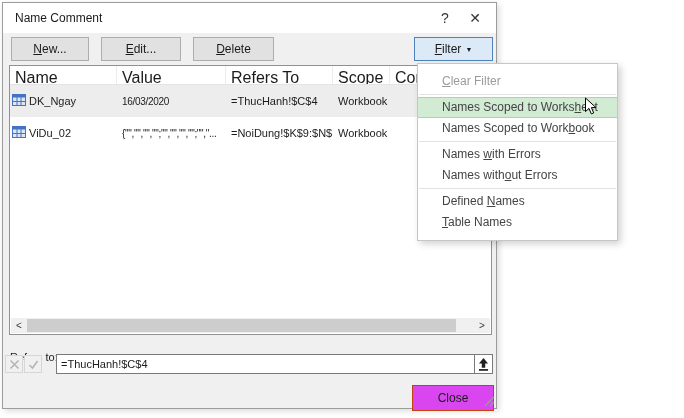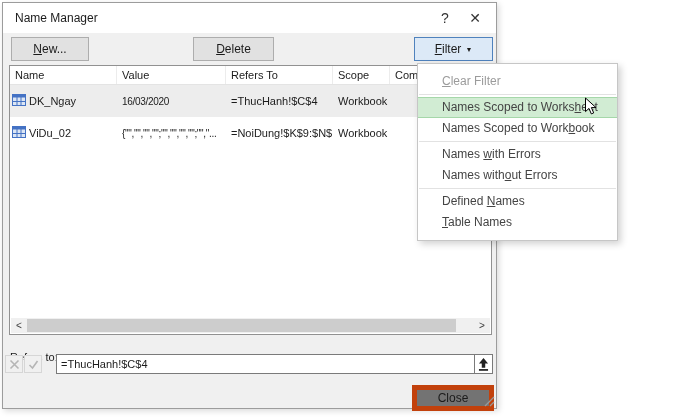--- a/index.html
+++ b/index.html
@@ -39,21 +39,21 @@
     border:1px solid var(--filter-button-border,#4f82bd);
   }
   #btn-filter .arrow{font-size:7px;margin-left:4px;vertical-align:1px;color:#1b1b1b;}
 
   
   .listview{
     position:absolute;left:6px;top:62px;width:483px;height:270px;
     background:#fff;border:1px solid #919191;box-sizing:border-box;overflow:hidden;
   }
   .lv-header,.lvrow{display:grid;grid-template-columns:107px 109px 107px 57px 1fr;}
-  .lv-header{height:18px;font-size:11px;color:#1b1b1b;border-bottom:1px solid #e4e4e4;}
+  .lv-header{height:18px;font-size:16px;color:#1b1b1b;border-bottom:1px solid #e4e4e4;}
   .hcell{padding:3px 0 0 5px;border-right:1px solid #ececec;overflow:hidden;white-space:nowrap;}
   .hcell:last-child{border-right:none;}
   .lvrow{height:32px;font-size:11px;color:#1b1b1b;align-items:center;}
   .lvrow.sel{background:var(--selected-row-bg,#ededed);}
   .cell{padding-left:5px;overflow:hidden;white-space:nowrap;}
   .namecell{display:flex;align-items:center;gap:3px;padding-left:2px;overflow:hidden;}
   .namecell .txt{white-space:nowrap;}
   .vcell{font-size:10px;letter-spacing:-0.3px;}
 
   .hscroll{
@@ -79,21 +79,21 @@
     flex:1;border:none;outline:none;background:transparent;
     font-family:inherit;font-size:11px;color:#1b1b1b;padding:0 4px;
   }
   .collapse{
     position:absolute;left:471px;top:351px;width:19px;height:20px;box-sizing:border-box;
     border:1px solid #7a7a7a;background:#fff;padding:0;
     display:flex;align-items:center;justify-content:center;
   }
   .closebtn{
     position:absolute;left:409px;top:382px;width:82px;height:26px;
-    background:#737373;border:5px solid #c2410c;
+    background:#d946ef;border:1px solid #c2410c;
     font-family:inherit;font-size:12px;color:#1b1b1b;
   }
   .grip{position:absolute;right:1px;bottom:1px;}
 
   
   .menu{
     position:absolute;left:417px;top:63px;width:201px;box-sizing:border-box;
     background:#fff;border:1px solid #c6c6c6;box-shadow:3px 3px 7px rgba(0,0,0,.18);
     padding:7px 0;z-index:10;
   }
@@ -108,27 +108,28 @@
   .msep{height:1px;background:#e2e2e2;margin:2px 1px;}
 
   .cursor{position:absolute;left:584px;top:97px;z-index:20;}
 </style>
 </head>
 <body>
 
 <div class="dialog">
 
   <div class="titlebar">
-    <span class="title">Name Manager</span>
+    <span class="title">Name Comment</span>
     <span class="tb-sp"></span>
     <button class="tbtn">?</button>
     <button class="tbtn close">✕</button>
   </div>
 
   <button class="btn" id="btn-new"><u>N</u>ew...</button>
+  <button class="btn" id="btn-edit"><u>E</u>dit...</button>
   <button class="btn" id="btn-delete"><u>D</u>elete</button>
   <button class="btn" id="btn-filter"><span><u>F</u>ilter</span><span class="arrow">▼</span></button>
 
   <div class="listview">
     <div class="lv-header" id="lv-header">
         <div class="hcell">Name</div>
         <div class="hcell">Value</div>
         <div class="hcell">Refers To</div>
         <div class="hcell">Scope</div>
         <div class="hcell">Comment</div>

